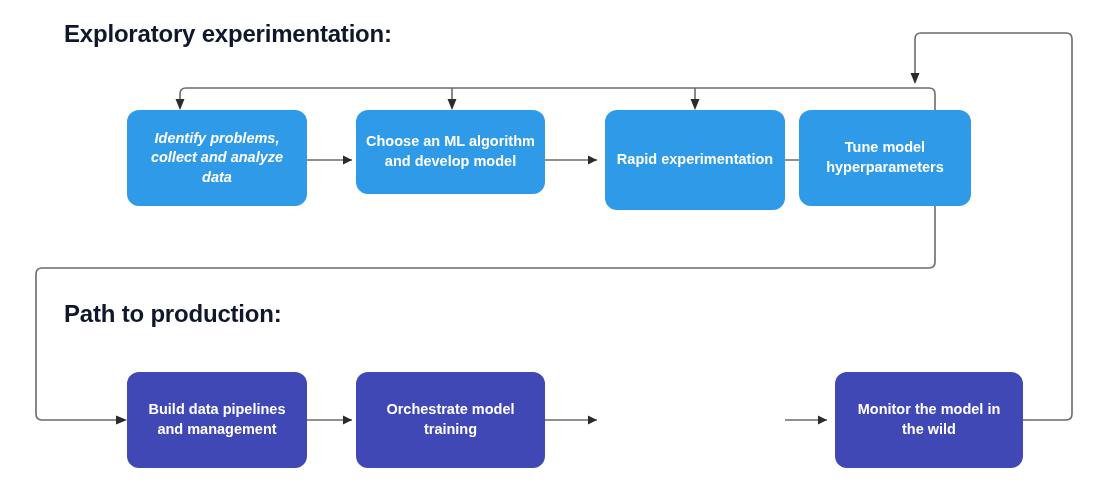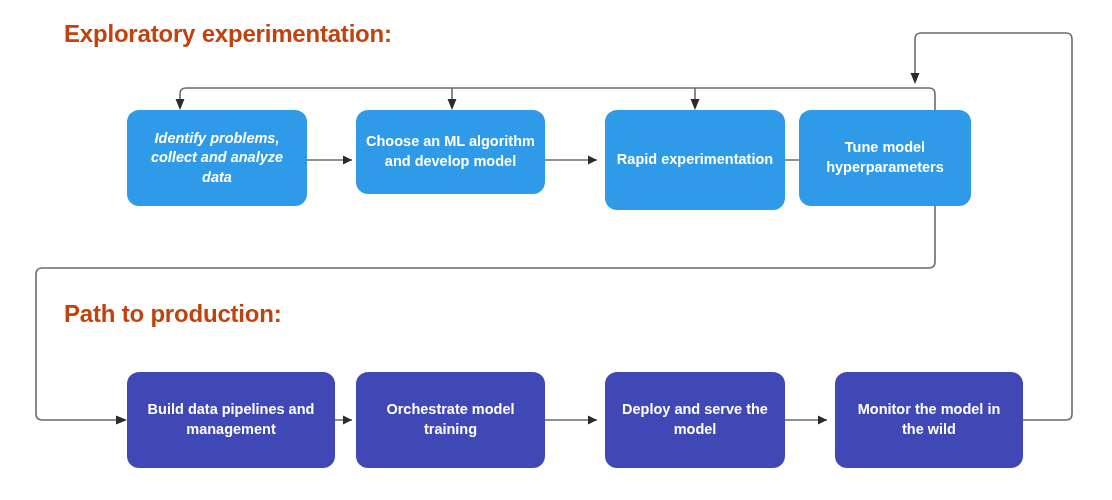--- a/index.html
+++ b/index.html
@@ -18,21 +18,21 @@
     position: absolute;
     top: 0;
     left: 0;
     width: 1112px;
     height: 500px;
   }
   .section-title {
     position: absolute;
     font-size: 24px;
     font-weight: bold;
-    color: #c2410c;
+    color: #0f172a;
     letter-spacing: -0.2px;
     white-space: nowrap;
   }
   #title-exploratory { left: 64px; top: 20px; }
   #title-production  { left: 64px; top: 300px; }
 
   .node {
     position: absolute;
     border-radius: 12px;
     display: flex;
@@ -120,21 +120,20 @@
   <div class="section-title" id="title-production">Path to production:</div>
 
   <div class="node node-blue" style="left:127px; top:110px; width:180px; height:96px;font-style:italic;">Identify problems, collect and analyze data</div>
 
   <div class="node node-blue" style="left:356px; top:110px; width:189px; height:84px;">Choose an ML algorithm and develop model</div>
 
   <div class="node node-blue" style="left:605px; top:110px; width:180px; height:100px;">Rapid experimentation</div>
 
   <div class="node node-blue" style="left:799px; top:110px; width:172px; height:96px;">Tune model hyperparameters</div>
 
-  <div class="node node-purple" style="left:127px; top:372px; width:208px; height:96px;">Build data pipelines and management</div>
+  <div class="node node-purple" style="left:127px; top:372px; width:180px; height:96px;">Build data pipelines and management</div>
 
   <div class="node node-purple" style="left:356px; top:372px; width:189px; height:96px;">Orchestrate model training</div>
 
-  <div class="node node-purple" style="left:605px; top:372px; width:180px; height:96px;">Deploy and serve the model</div>
 
   <div class="node node-purple" style="left:835px; top:372px; width:188px; height:96px;">Monitor the model in the wild</div>
 
 </div>
 
 </body></html>

